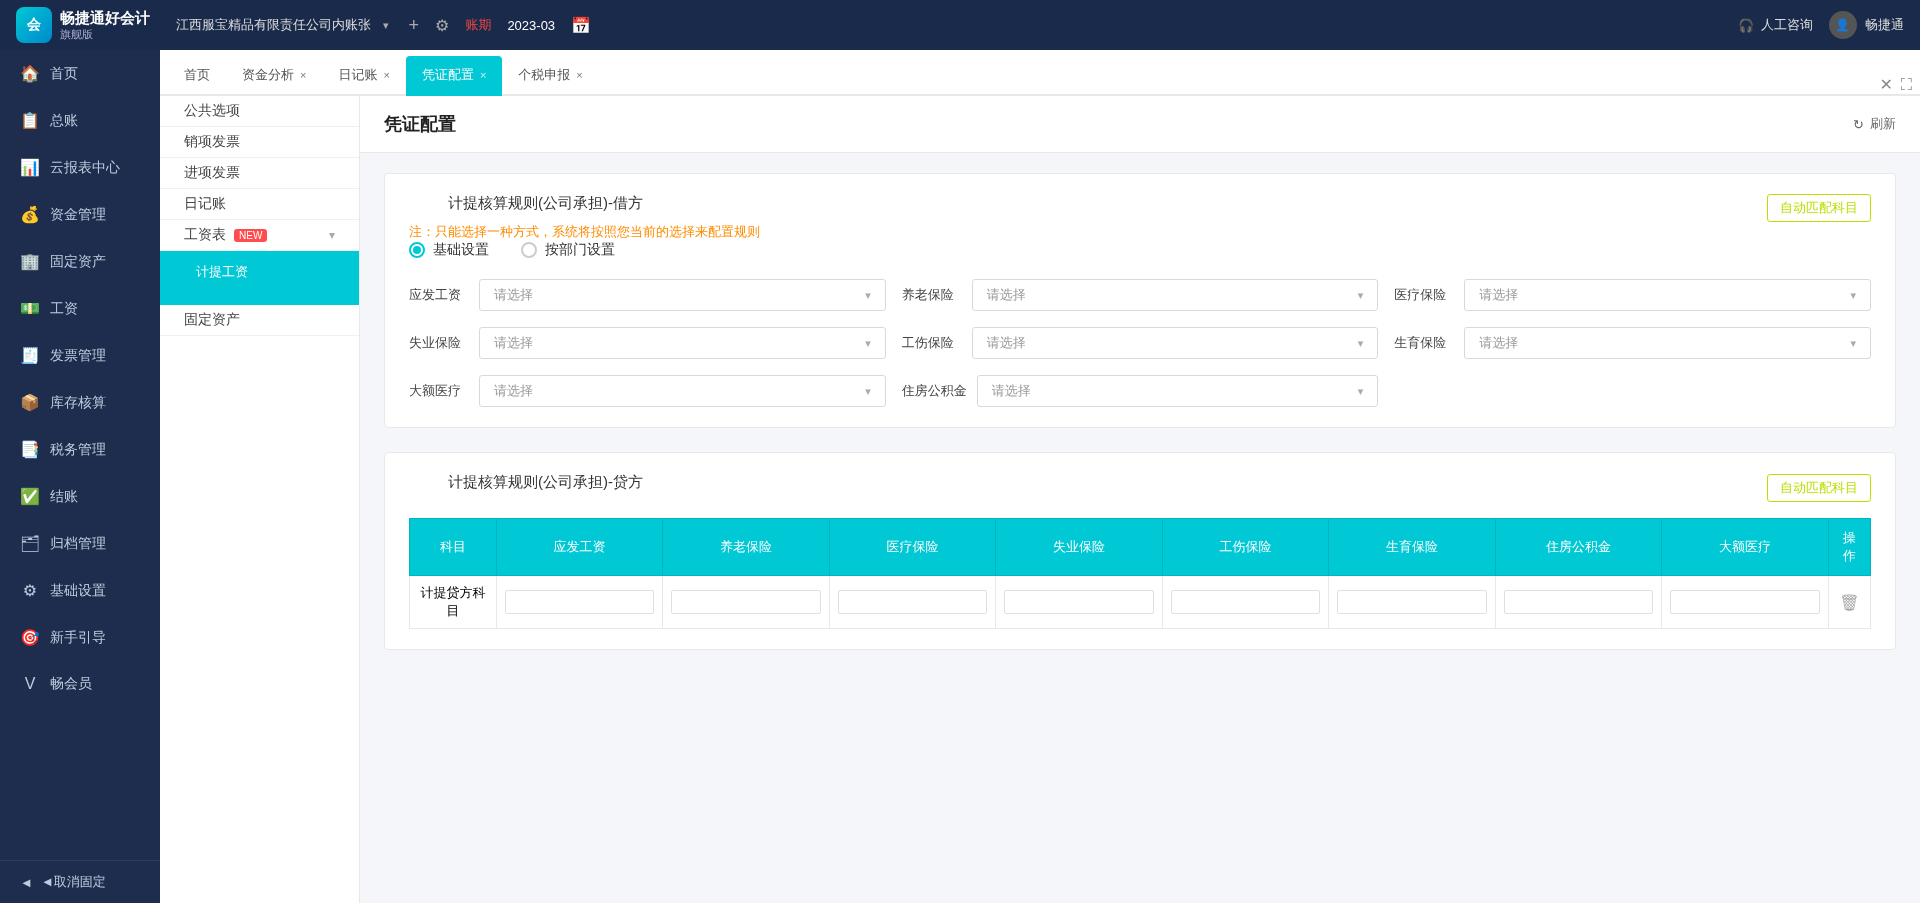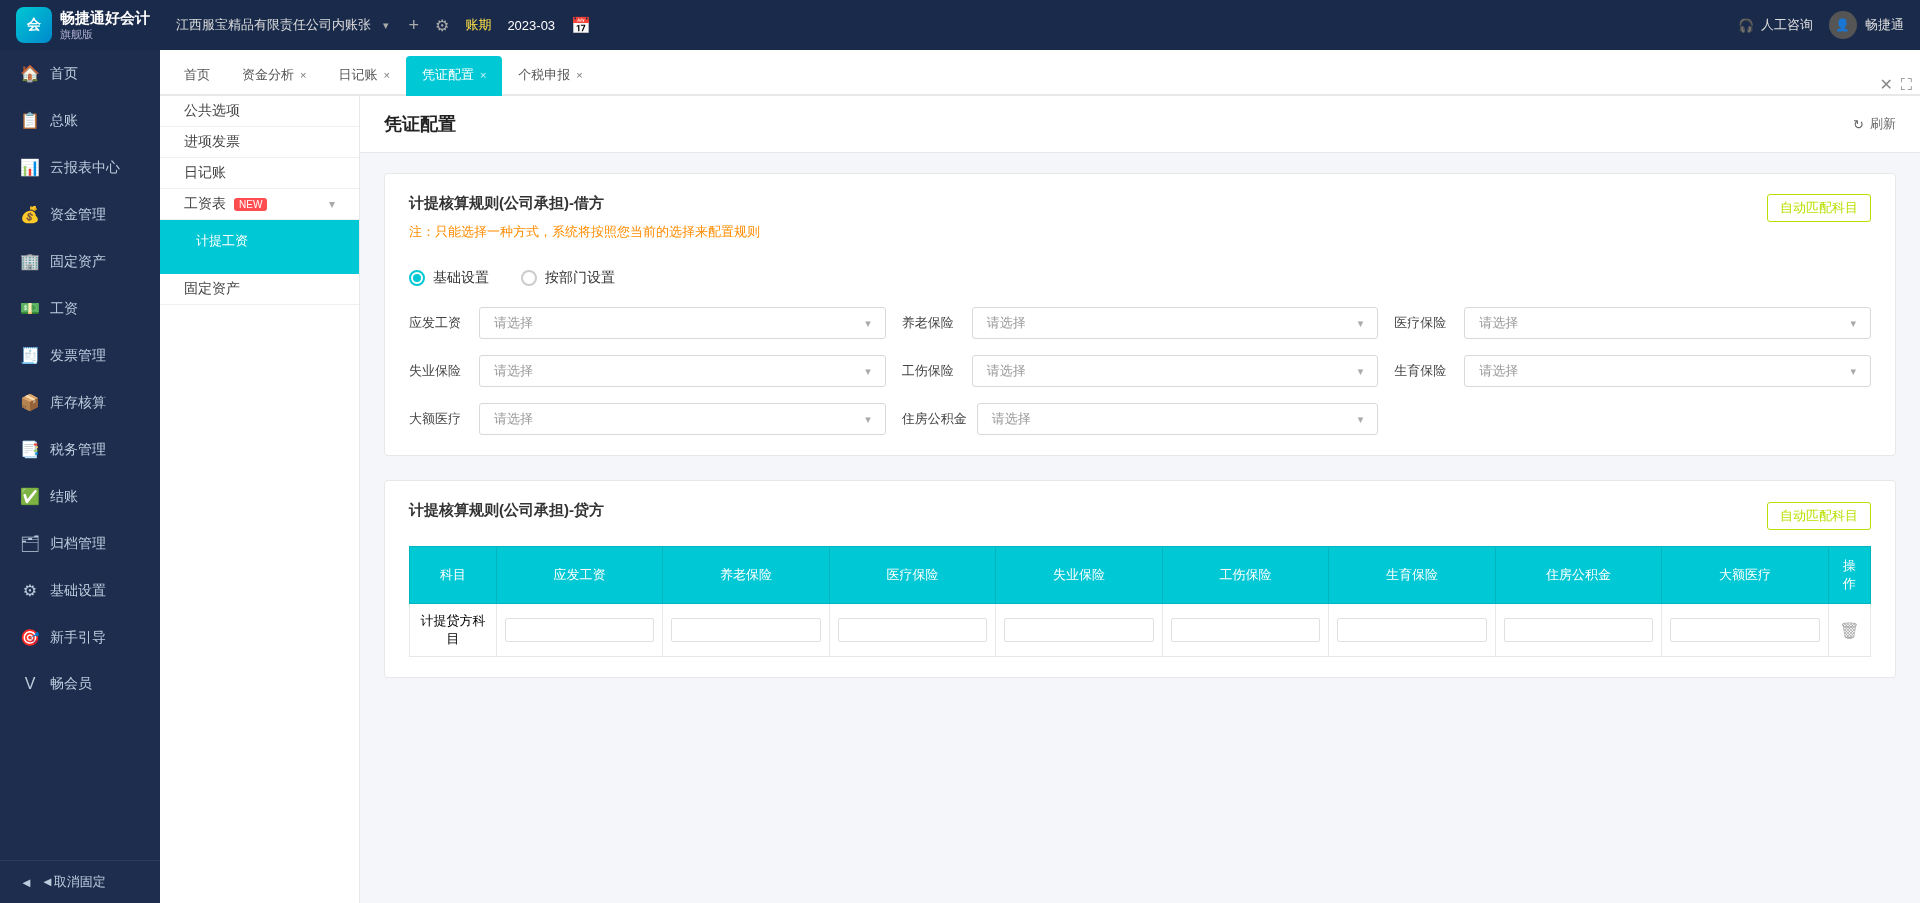--- a/index.html
+++ b/index.html
@@ -30,21 +30,21 @@
     .logo-text { color: white; font-size: 15px; font-weight: bold; line-height: 1.2; }
     .logo-sub { color: #aac; font-size: 11px; }
     .company-selector {
       display: flex; align-items: center; gap: 12px;
       color: #ddd; font-size: 13px; cursor: pointer;
     }
     .company-selector .arrow { color: #aaa; font-size: 11px; }
     .top-center { flex: 1; display: flex; align-items: center; gap: 16px; padding-left: 20px; }
     .add-btn { color: #aaa; font-size: 18px; cursor: pointer; }
     .gear-btn { color: #aaa; font-size: 16px; cursor: pointer; }
-    .period-label { color: #fde047; font-size: 13px; }
+    .period-label { color: #ef4444; font-size: 13px; }
     .period-value { color: #fff; font-size: 13px; }
     .calendar-btn { color: #00c8d4; font-size: 16px; cursor: pointer; }
     .top-right { display: flex; align-items: center; gap: 16px; margin-left: auto; }
     .ai-consult { display: flex; align-items: center; gap: 6px; color: #ddd; font-size: 13px; cursor: pointer; }
     .user-area { display: flex; align-items: center; gap: 8px; color: #ddd; font-size: 13px; cursor: pointer; }
     .avatar { width: 28px; height: 28px; background: #555; border-radius: 50%; display: flex; align-items: center; justify-content: center; color: #aaa; font-size: 12px; }
 
     
     .main-layout {
       display: flex;
@@ -209,28 +209,29 @@
     
     .section {
       background: #fff;
       border: 1px solid #e8e8e8;
       border-radius: 4px;
       margin-bottom: 24px;
       padding: 20px 24px;
     }
     .section-title {
       font-size: 15px;
-      font-weight: bold;
+      font-weight: normal;
       color: #333;
       margin-bottom: 10px;
+      margin-left: 39px;
     }
     .warning-text {
       color: #ff8c00;
       font-size: 13px;
-      margin-bottom: 28px;
+      margin-bottom: 0;
     }
     .radio-group {
       display: flex;
       align-items: center;
       gap: 32px;
       margin-bottom: 20px;
     }
     .radio-label {
       display: flex;
       align-items: center;
@@ -482,20 +483,23 @@
         <span>✕</span>
         <span>⛶</span>
       </div>
     </div>
 
     <div class="page-content">
 
       <div class="sub-sidebar">
         <div class="sub-sidebar-item">
           <span>公共选项</span>
+        </div>
+        <div class="sub-sidebar-item">
+          <span>销项发票</span>
         </div>
         <div class="sub-sidebar-item">
           <span>进项发票</span>
         </div>
         <div class="sub-sidebar-item">
           <span>日记账</span>
         </div>
         <div class="sub-sidebar-item has-sub">
           <div style="display:flex;align-items:center;gap:8px;">
             <span>工资表</span>

